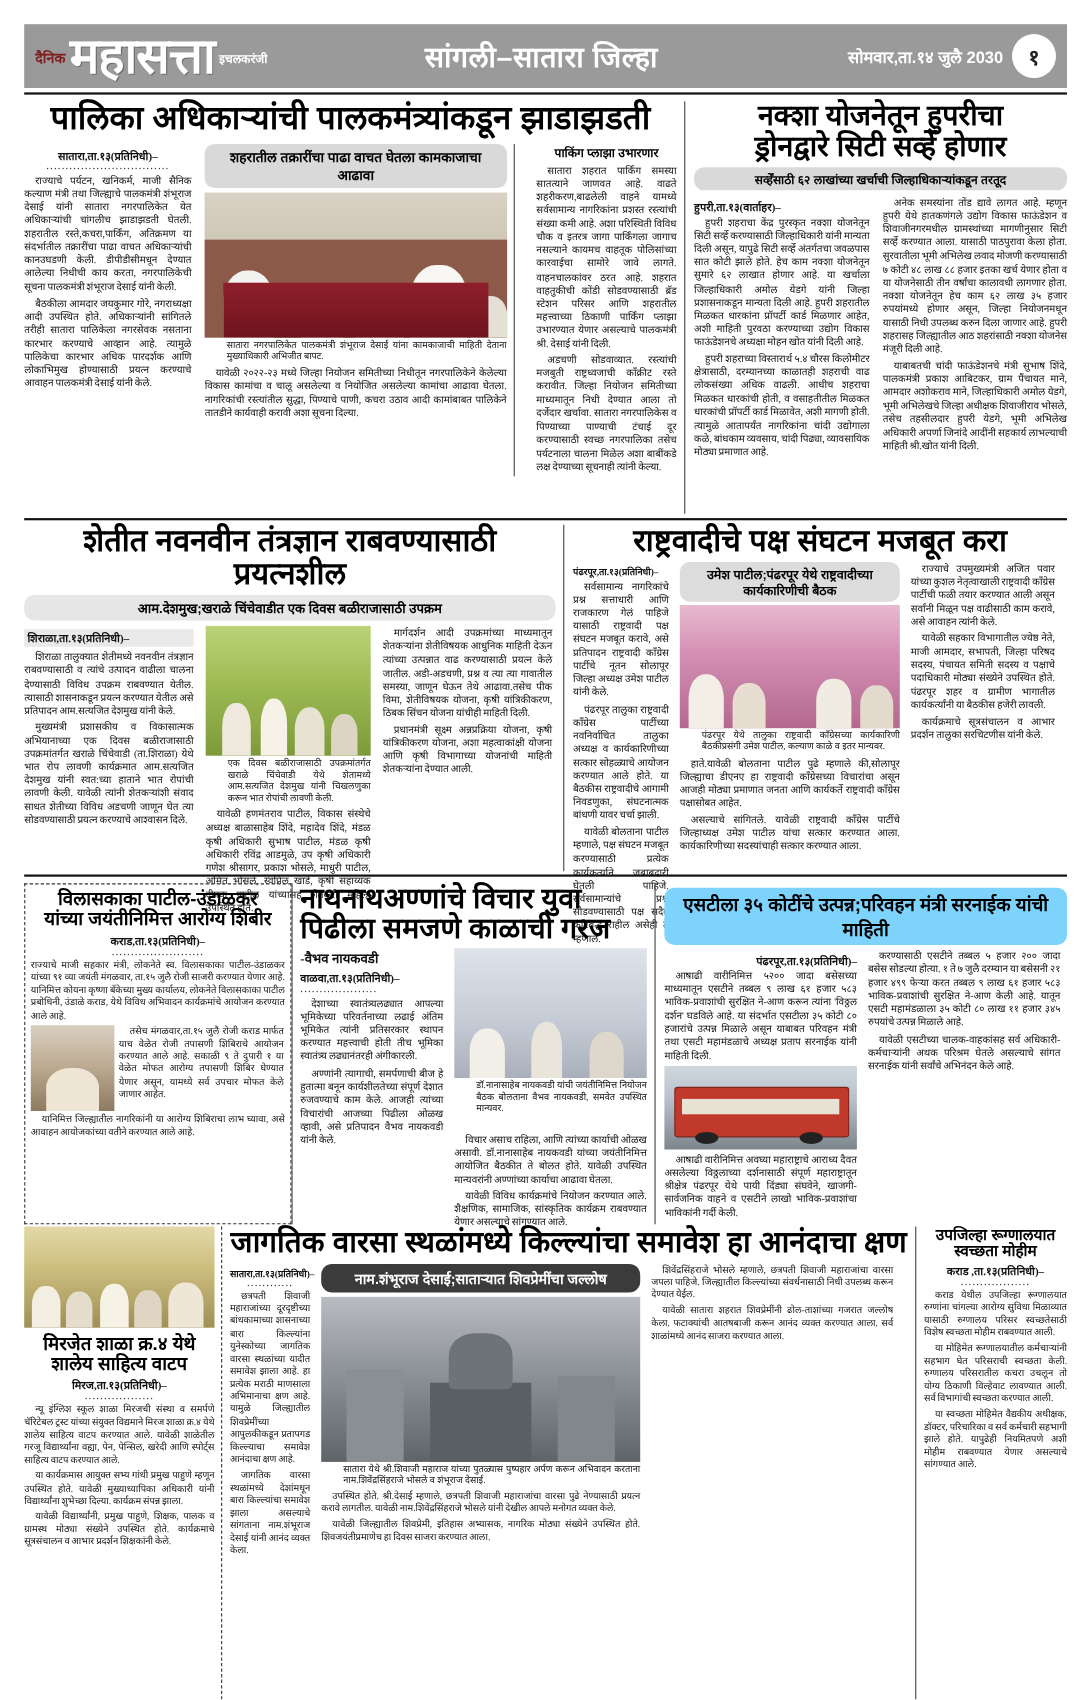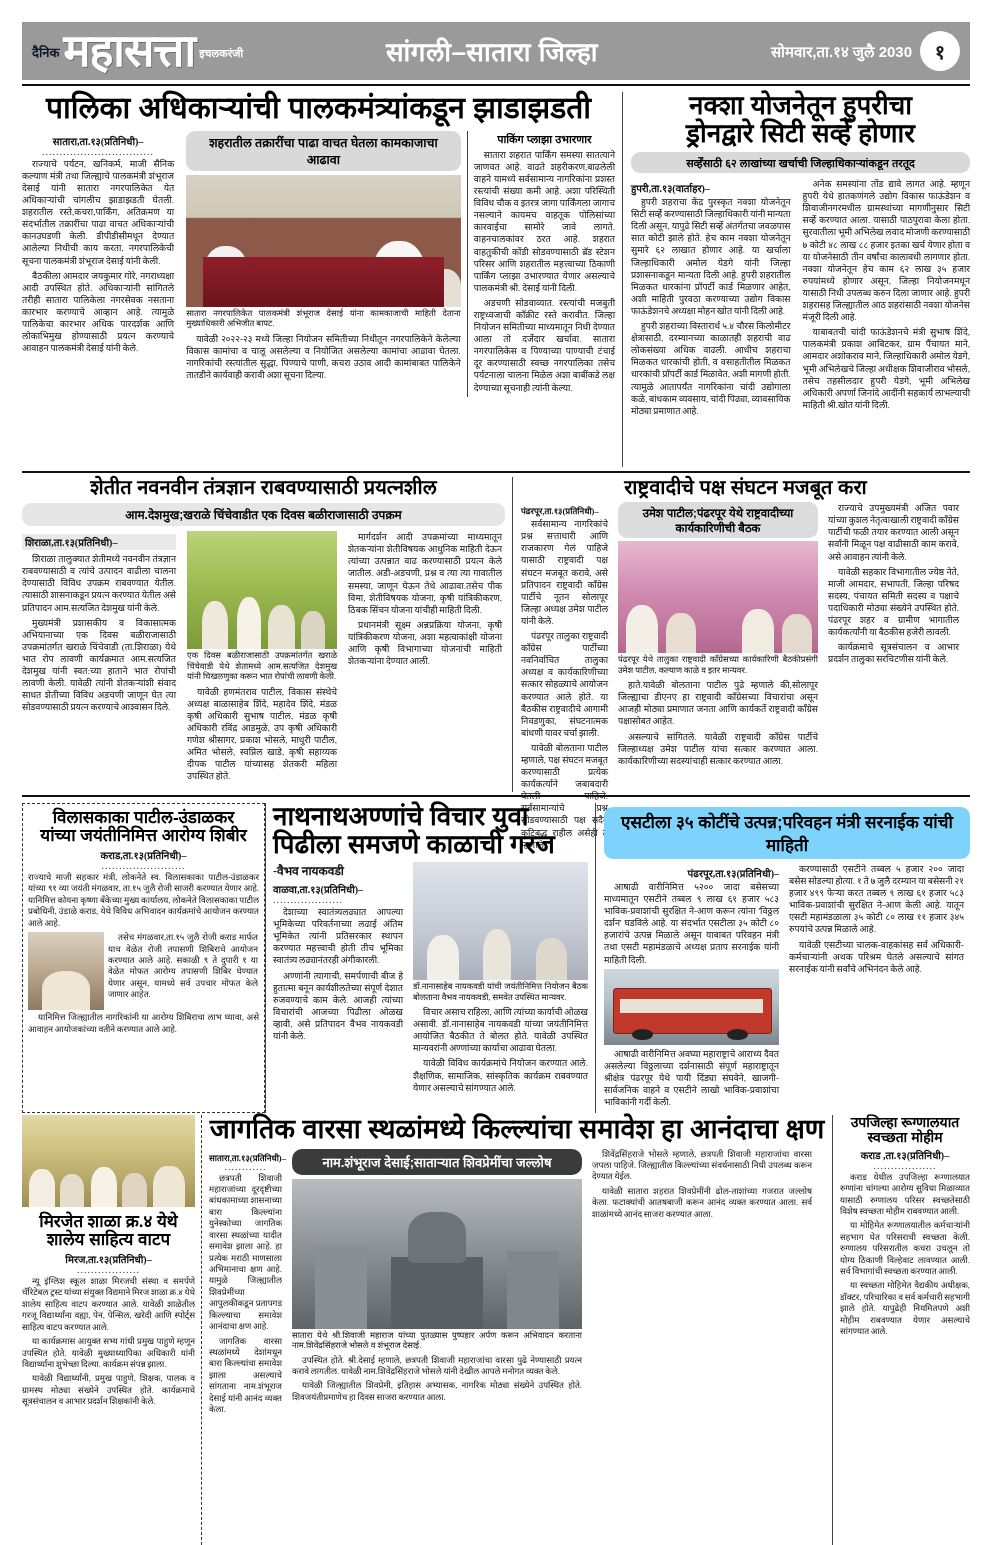--- a/index.html
+++ b/index.html
@@ -10,21 +10,21 @@
     color:#111;overflow:hidden;position:relative;
   }
   .page{width:992px;height:1545px;position:relative;padding:0;box-sizing:border-box;}
 
   
   .masthead{
     margin:22px 22px 0 22px;height:58px;background:#9a9a9a;
     display:flex;align-items:center;position:relative;
   }
   .mh-left{display:flex;align-items:flex-end;padding-left:10px;gap:4px;}
-  .mh-daily{font-size:13px;font-weight:bold;color:#0f172a;line-height:1;padding-bottom:14px;}
+  .mh-daily{font-size:13px;font-weight:bold;color:#7f1d1d;line-height:1;padding-bottom:14px;}
   .mh-title{
     font-size:45px;font-weight:bold;color:#fff;line-height:.96;
     letter-spacing:-1px;font-family:"Liberation Sans","DejaVu Sans",sans-serif;
     text-shadow:1px 1px 0 #6f6f6f;
     text-align:right;
   }
   .mh-city{font-size:11px;font-weight:bold;color:#fff;padding-bottom:13px;}
   .mh-center{
     flex:1;text-align:center;font-size:26px;font-weight:bold;color:#fff;
     font-family:"Liberation Sans","DejaVu Sans",sans-serif;letter-spacing:.5px;
@@ -41,21 +41,21 @@
   .rule{border-top:2px solid #111;margin:0 22px;}
   .vsep{border-left:1px solid #444;}
 
   
   .hl{
     font-family:"Liberation Sans","DejaVu Sans",sans-serif;
     font-weight:bold;color:#000;line-height:1.06;text-align:center;
   }
   .hl-xl{font-size:30px;}
   .hl-lg{font-size:26px;}
-  .hl-md{font-size:20px;}
+  .hl-md{font-size:28px;}
   .hl-sm{font-size:17px;}
   .hl-xs{font-size:14px;}
   .subhl{
     background:#d9d9d9;font-family:"Liberation Sans","DejaVu Sans",sans-serif;
     font-weight:bold;font-size:12.5px;text-align:center;padding:3px 6px;
     border-radius:9px;color:#000;
   }
   .subhl-dark{
     background:#3b3b3b;color:#fff;border-radius:10px;
     font-family:"Liberation Sans","DejaVu Sans",sans-serif;
@@ -73,21 +73,21 @@
   .bt{
     font-size:9.1px;line-height:1.33;text-align:justify;
     font-family:"Liberation Serif","DejaVu Serif",serif;color:#111;
     hyphens:auto;word-spacing:-.4px;
   }
   .bt p{margin:0 0 3px 0;}
   .bt p.ind{text-indent:10px;}
 
   
   .photo{position:relative;overflow:hidden;background:#b9b9b9;}
-  .cap{font-size:8.4px;line-height:1.25;text-align:justify;margin-top:2px;color:#111;}
+  .cap{font-size:8.4px;line-height:1.25;text-align:justify;margin-top:2px;color:#111;margin-left:20px;}
 
   
   .ph-meeting{background:linear-gradient(#d8d2c4 0%,#cfc7b6 32%,#8d5a4a 33%,#8d5a4a 100%);}
   .ph-meeting:after{content:"";position:absolute;left:6%;bottom:0;width:88%;height:38%;
     background:linear-gradient(#8e1f2a,#6e141d);}
   .ph-field{background:linear-gradient(#bcd37a 0%,#9dbb52 45%,#7d9a3a 100%);}
   .ph-stage{background:linear-gradient(#e7b9cf 0%,#d48fb4 40%,#b5688f 100%);}
   .ph-room{background:linear-gradient(#dfe3ea 0%,#c6ccd6 55%,#a9b0bb 100%);}
   .ph-bus{background:linear-gradient(#cfd7de 0%,#b9c3cc 38%,#7d858d 100%);}
   .ph-statue{background:linear-gradient(#b9bcc0 0%,#8e9398 45%,#5f6469 100%);}
@@ -142,21 +142,21 @@
               <div class="fig" style="left:50%;width:16%;height:58%;background:#f4f3ef;"></div>
               <div class="fig" style="left:68%;width:19%;height:80%;background:#f7f6f2;"></div>
               <div class="fig" style="left:88%;width:12%;height:46%;background:#e4e0d6;"></div>
             </div>
           </div>
           <div class="cap">सातारा नगरपालिकेत पालकमंत्री शंभूराज देसाई यांना कामकाजाची माहिती देताना मुख्याधिकारी अभिजीत बापट.</div>
           <div class="bt" style="margin-top:3px;">
             <p class="ind">यावेळी २०२२-२३ मध्ये जिल्हा नियोजन समितीच्या निधीतून नगरपालिकेने केलेल्या विकास कामांचा व चालू असलेल्या व नियोजित असलेल्या कामांचा आढावा घेतला. नागरिकांची रस्त्यांतील सुद्धा, पिण्याचे पाणी, कचरा उठाव आदी कामांबाबत पालिकेने तातडीने कार्यवाही करावी अशा सूचना दिल्या.</p>
           </div>
         </div>
-        <div class="col vsep" style="width:150px;padding-left:6px;">
+        <div class="col vsep" style="width:150px;padding-left:20px;">
           <div class="subhl-plain" style="font-size:11px;">पाकिंग प्लाझा उभारणार</div>
           <div class="bt" style="margin-top:3px;">
             <p class="ind">सातारा शहरात पार्किंग समस्या सातत्याने जाणवत आहे.  वाढते शहरीकरण,बाढलेली वाहने यामध्ये सर्वसामान्य नागरिकांना प्रशस्त रस्त्यांची संख्या कमी आहे. अशा परिस्थिती विविध चौक व इतरत्र जागा पार्किंगला जागाच नसल्याने कायमच वाहतूक पोलिसांच्या कारवाईचा सामोरे जावे लागते.  वाहनचालकांवर ठरत आहे. शहरात वाहतुकीची कोंडी सोडवण्यासाठी ब्रॅड स्टेशन परिसर आणि शहरातील महत्त्वाच्या ठिकाणी पार्किंग प्लाझा उभारण्यात येणार असल्याचे पालकमंत्री श्री. देसाई यांनी दिली.</p>
             <p class="ind">अडचणी सोडवाव्यात. रस्त्यांची मजबुती राष्ट्रध्वजाची कॉंक्रीट रस्ते करावीत. जिल्हा नियोजन समितीच्या माध्यमातून निधी देण्यात आला तो दर्जेदार खर्चावा. सातारा नगरपालिकेस व पिण्याच्या पाण्याची टंचाई दूर करण्यासाठी स्वच्छ नगरपालिका तसेच पर्यटनाला चालना मिळेल अशा बाबींकडे लक्ष देण्याच्या सूचनाही त्यांनी केल्या.</p>
           </div>
         </div>
       </div>
     </div>
 
     <div class="col vsep" style="width:348px;padding-left:8px;">
@@ -303,21 +303,21 @@
         </div>
         <div class="col" style="width:180px;padding-left:5px;">
           <div class="photo ph-room" style="height:118px;">
             <div class="figs">
               <div class="fig" style="left:8%;width:18%;height:62%;background:#f2efe8;"></div>
               <div class="fig" style="left:40%;width:16%;height:70%;background:#eae5da;"></div>
               <div class="fig" style="left:70%;width:18%;height:58%;background:#ded8cc;"></div>
             </div>
           </div>
           <div class="cap">डॉ.नानासाहेब नायकवडी यांची जयंतीनिमित्त नियोजन बैठक बोलताना वैभव नायकवडी, समवेत उपस्थित मान्यवर.</div>
-          <div class="bt" style="margin-top:3px;">
+          <div class="bt" style="margin-top:16px;">
             <p class="ind">विचार असाच राहिला, आणि त्यांच्या कार्याची ओळख असावी. डॉ.नानासाहेब नायकवडी यांच्या जयंतीनिमित्त आयोजित बैठकीत ते बोलत होते.  यावेळी उपस्थित मान्यवरांनी अण्णांच्या कार्याचा आढावा घेतला.</p>
             <p class="ind">यावेळी विविध कार्यक्रमांचे नियोजन करण्यात आले.  शैक्षणिक, सामाजिक, सांस्कृतिक कार्यक्रम राबवण्यात येणार असल्याचे सांगण्यात आले.</p>
           </div>
         </div>
       </div>
     </div>
 
     <div class="col vsep" style="width:375px;padding-left:8px;">
       <div class="subhl" style="margin-top:4px;font-size:17px;background:#7dd3fc;">एसटीला ३५ कोटींचे उत्पन्न;परिवहन मंत्री सरनाईक यांची माहिती</div>
       <div class="cols" style="margin-top:4px;">

